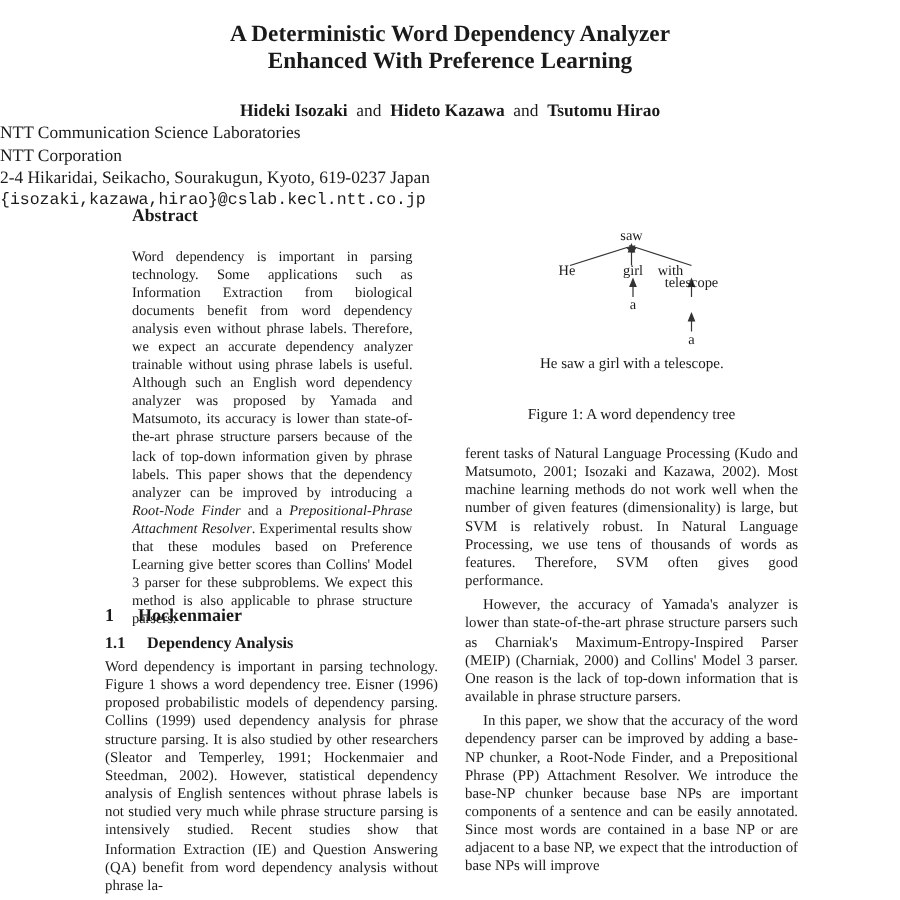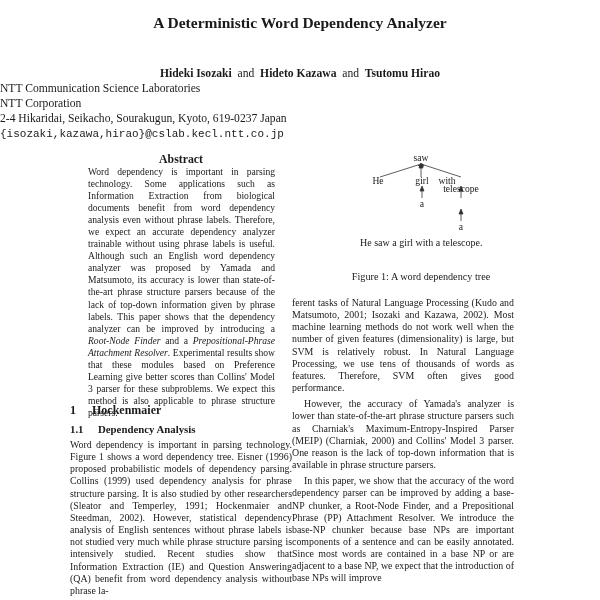--- a/index.html
+++ b/index.html
@@ -5,42 +5,43 @@
   html, body { margin:0; padding:0; background:#ffffff; }
   body { width:600px; height:600px; position:relative; overflow:hidden;
          font-family:"Liberation Serif", "DejaVu Serif", serif; color:#1a1a1a; }
   .abs { position:absolute; }
   .title { left:0; width:600px; top:14px; text-align:center; font-weight:bold;
            font-size:15.5px; line-height:18px; }
   .authors { left:0; width:600px; top:66px; text-align:center; font-size:11.6px; line-height:15px; }
   .authors b { font-weight:bold;margin-top:29px; }
   .aff { left:0; width:600px; text-align:left; font-size:11.6px; line-height:15.5px; }
   .email { font-family:"Liberation Mono", "DejaVu Sans Mono", monospace; font-size:11px; }
-  .abs-head { left:88px; width:186px; top:152px; text-align:center; font-weight:bold; font-size:11.8px; }
+  .abs-head { left:88px; width:186px; top:136px; text-align:left; font-weight:bold; font-size:11.8px; }
   .abstract { left:88px; width:187px; top:166px; font-size:9.6px; line-height:12.05px;
               text-align:justify; }
   .para { font-size:9.9px; line-height:12.15px; text-align:justify; }
   .para p { margin:0; }
   .para p.indent { text-indent:12px; margin-top:4px; }
   .left { left:70px; width:222px; }
-  .right { left:292px; width:222px; }
+  .right { left:310px; width:222px; }
   .sec { font-weight:bold; font-size:12px; }
   .sec .num { display:inline-block; width:22px; }
   .subsec { font-weight:bold; font-size:10.8px; }
   .subsec .num { display:inline-block; width:28px; }
   .tree-word { position:absolute; font-size:9.6px; transform:translateX(-50%); white-space:nowrap; }
   .fig-sentence { left:360px; top:237px; font-size:10px; }
   .fig-caption { left:310px; width:222px; top:271px; text-align:center; font-size:10.2px; }
   i { font-style:italic; }
 </style>
 </head>
 <body>
 
 <div class="abs title">
   <div>A Deterministic Word Dependency Analyzer</div>
+  <div>Enhanced With Preference Learning</div>
 </div>
 
 <div class="abs authors">
   <b>Hideki Isozaki</b>
   &nbsp;<span>and</span>&nbsp;
   <b>Hideto Kazawa</b>
   &nbsp;<span>and</span>&nbsp;
   <b>Tsutomu Hirao</b>
 </div>
 <div class="abs aff" style="top:81px">NTT Communication Science Laboratories</div>

